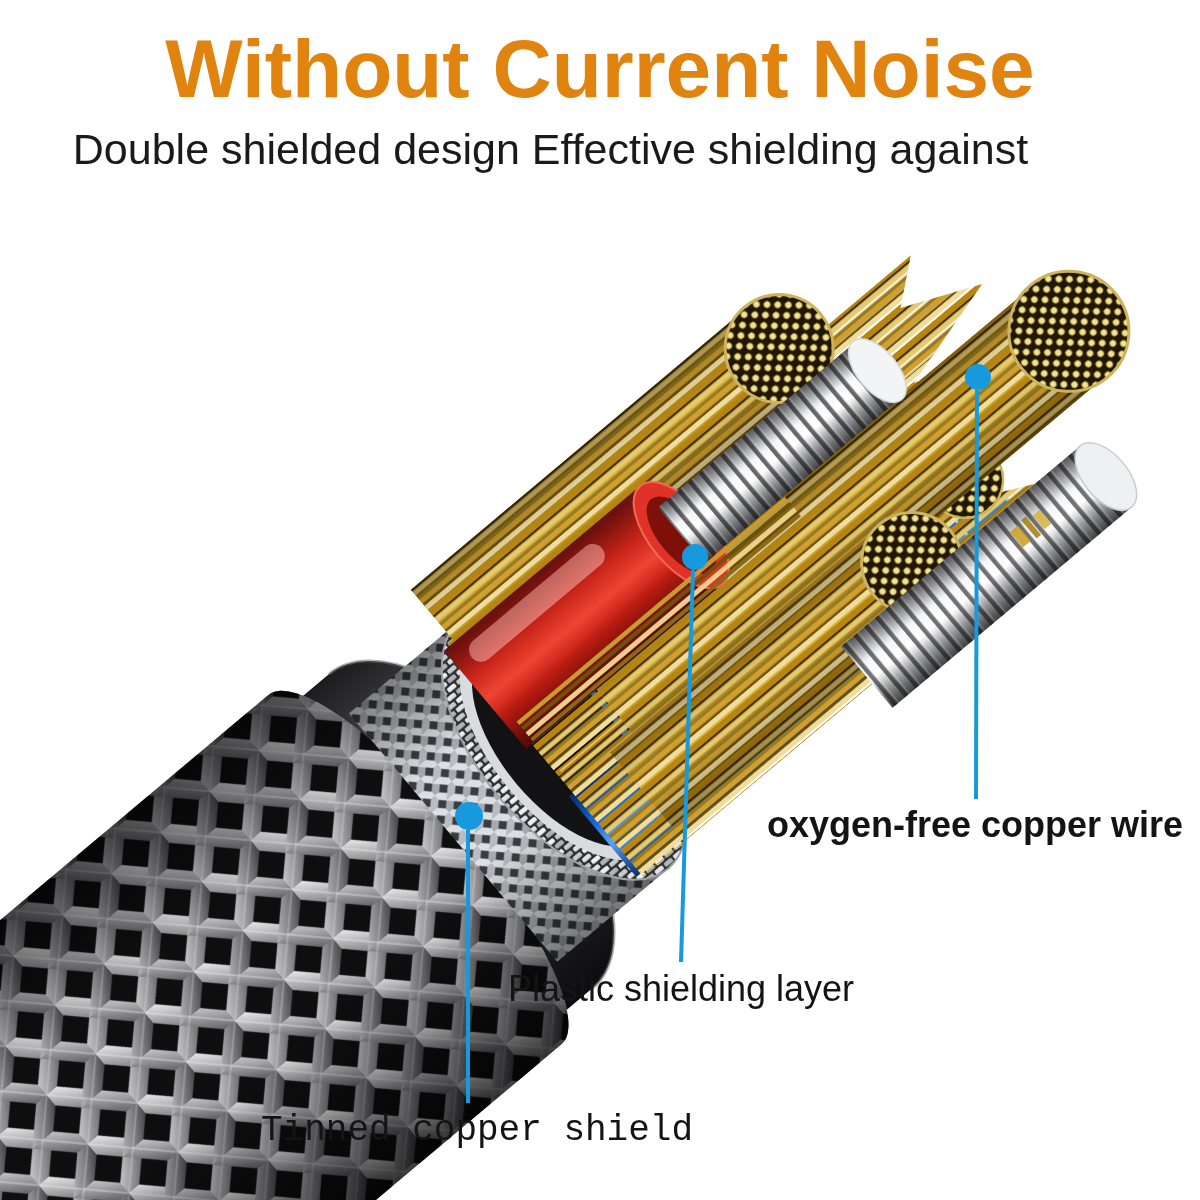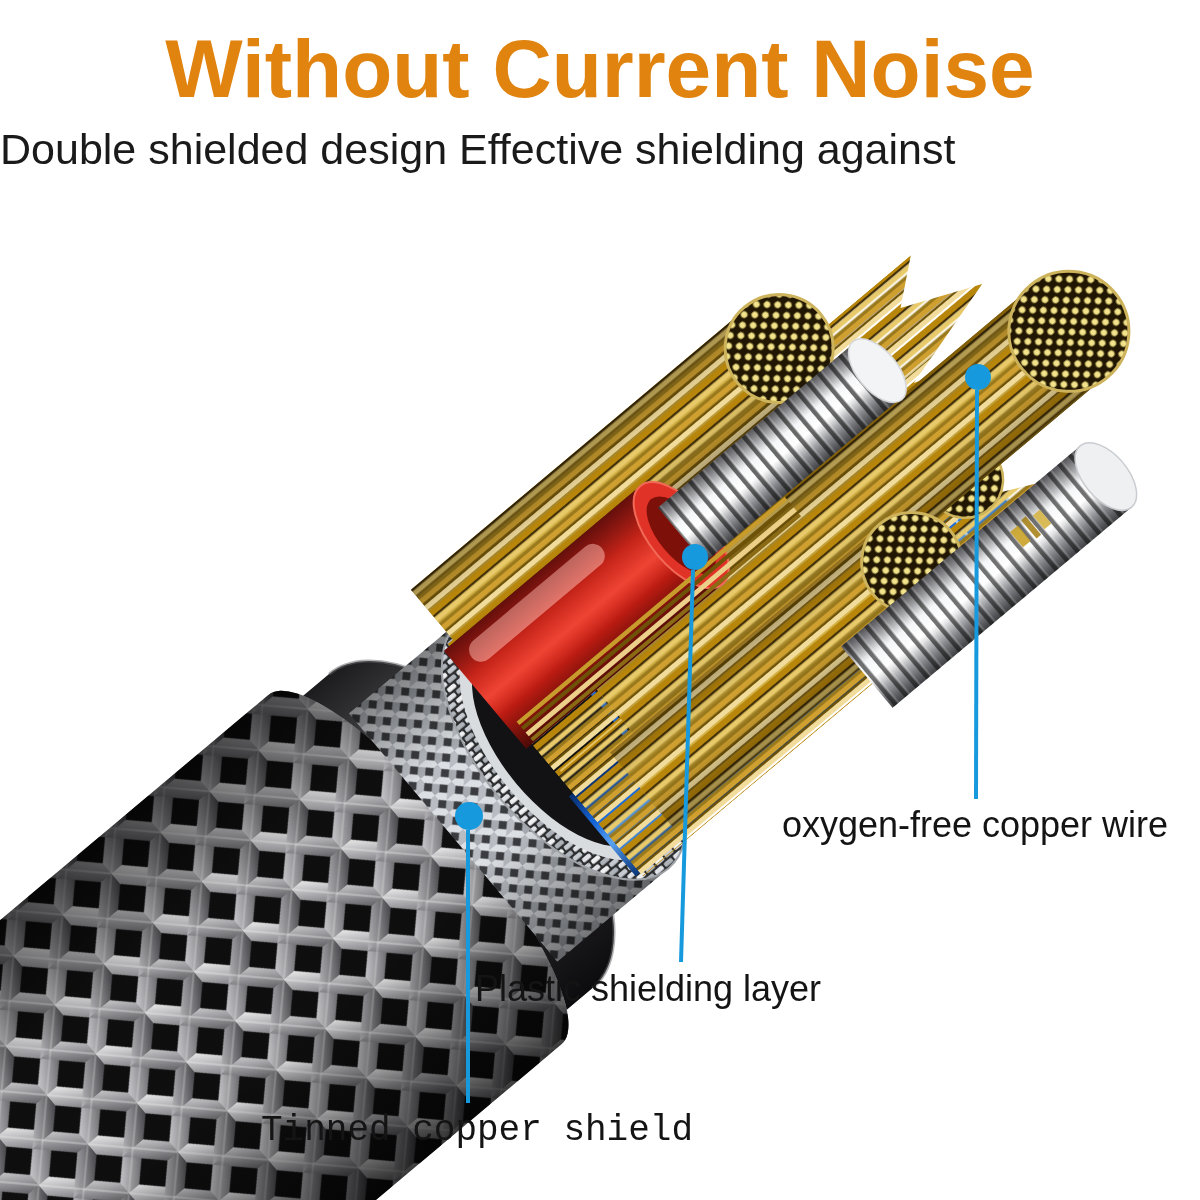--- a/index.html
+++ b/index.html
@@ -5,30 +5,30 @@
   html,body{margin:0;padding:0;background:#ffffff;}
   .stage{
     position:relative;width:1200px;height:1200px;background:#ffffff;overflow:hidden;
     font-family:"Liberation Sans", sans-serif;
   }
   .headline{
     position:absolute;left:0;top:22px;width:1200px;text-align:center;
     font-size:82px;font-weight:700;letter-spacing:0px;color:#E0830F;margin:0;
   }
   .subheadline{
-    position:absolute;left:0;top:124px;width:1101px;text-align:left;
+    position:absolute;left:0;top:124px;width:1101px;text-align:center;
     font-size:43px;font-weight:400;line-height:1.17;color:#1A1A1A;
   }
   .cable-svg{position:absolute;left:0;top:0;width:1200px;height:1200px;}
   .callout-label{
     position:absolute;transform:translateX(-50%);white-space:nowrap;
     font-size:36px;color:#141414;font-weight:400;
   }
-  .label-copper{left:975px;top:804px;}
-  .label-plastic{left:648px;top:968px;}
+  .label-copper{left:975px;top:804px;font-weight:bold;}
+  .label-plastic{left:681px;top:968px;}
   .label-shield{left:477px;top:1110px;font-family:Liberation Mono, monospace;}
   .callout-dot{fill:#1799DD;}
   .callout-line{stroke:#1799DD;stroke-width:4;stroke-linecap:butt;}
 </style>
 </head>
 <body>
 
 <div class="stage">
 
   <h1 class="headline">Without Current Noise</h1>

